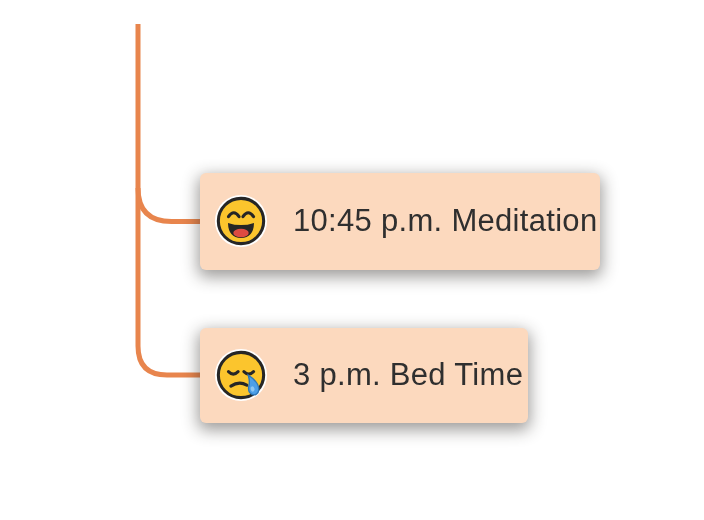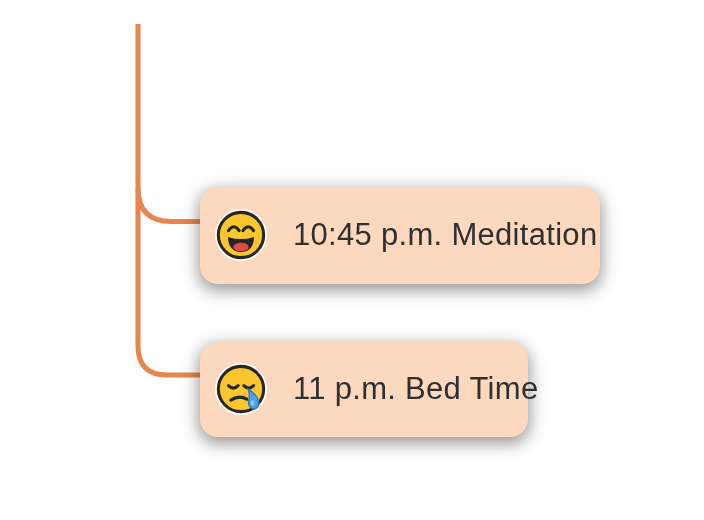--- a/index.html
+++ b/index.html
@@ -32,24 +32,23 @@
     fill: none;
   }
   .node {
     position: absolute;
     box-sizing: border-box;
     display: flex;
     align-items: center;
     gap: 25px;
     padding: 0 24px 2px 14px;
     background: var(--node-bg, #FCD9BE);
-    border-radius: 18px;
+    border-radius: 6px;
     box-shadow: 0 5px 16px 2px rgba(40, 36, 32, 0.45);
     cursor: pointer;
-    margin-top: 14px;
   }
   .node-1 {
     left: 200px;
     top: 173px;
     width: 400px;
     height: 97px;
   }
   .node-2 {
     left: 200px;
     top: 328px;
@@ -104,16 +103,16 @@
       <svg viewBox="0 0 56 56" xmlns="http://www.w3.org/2000/svg">
         <circle cx="28" cy="28" r="27" fill="#ffffff"></circle>
         <circle cx="28" cy="28" r="23.5" fill="#FBC52D" stroke="#262626" stroke-width="3.2"></circle>
         <path d="M15 24.5 Q20 29.5 25 24.5" fill="none" stroke="#262626" stroke-width="3.2" stroke-linecap="round"></path>
         <path d="M31 24.5 Q36 29.5 41 24.5" fill="none" stroke="#262626" stroke-width="3.2" stroke-linecap="round"></path>
         <path d="M17.5 39.5 Q26 34 34 38.5" fill="none" stroke="#262626" stroke-width="3.2" stroke-linecap="round"></path>
         <path d="M35.5 28 C41.5 32 46.8 38 46.4 43.5 C46.1 47.5 42.5 49.6 39.4 48.1 C36.4 46.6 35.2 43 36.3 38.5 C37.1 35.3 36.4 31.2 35.5 28 Z" fill="#4D9FE8" stroke="#2D77B8" stroke-width="1.4"></path>
         <ellipse cx="40" cy="42.5" rx="2" ry="2.8" fill="#8EC6F2" transform="rotate(-20 40 42.5)"></ellipse>
       </svg>
     </span>
-    <span class="label">11 p.m. Bed Time</span>
+    <span class="label">3 p.m. Bed Time</span>
   </div>
 
 </div>
 
 </body></html>

